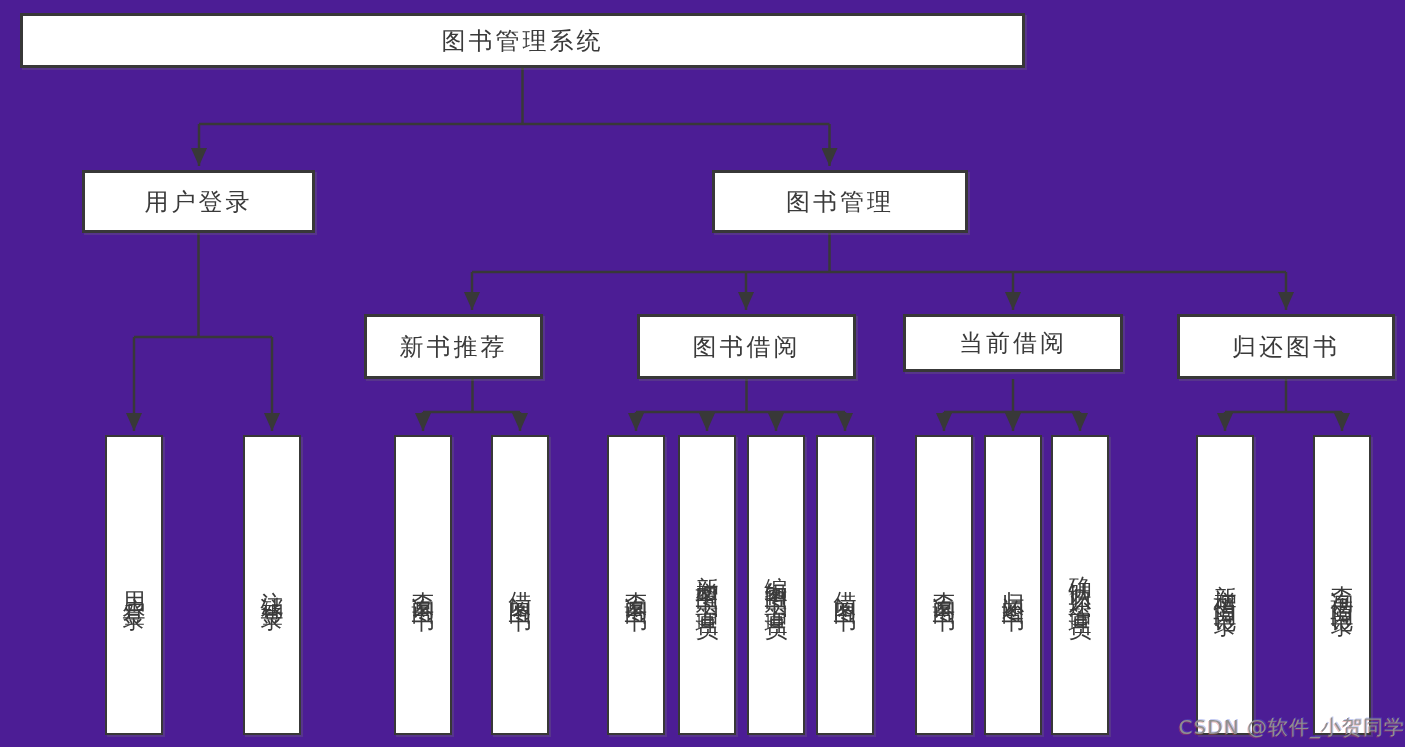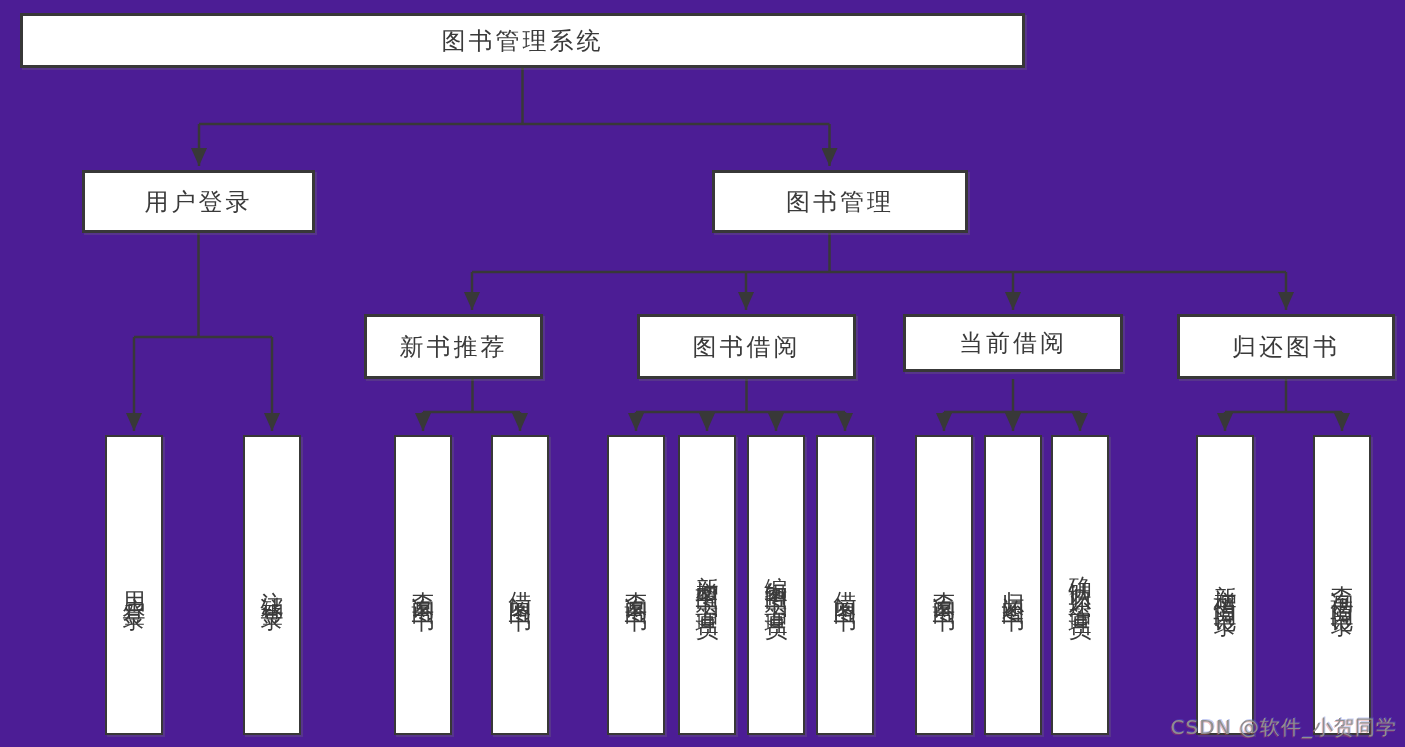--- a/index.html
+++ b/index.html
@@ -30,21 +30,21 @@
   }
   .box.v{border-width:2.5px;}
   .box.v .lbl{
     writing-mode:vertical-rl;
     text-orientation:mixed;
     letter-spacing:6px;
     font-size:23px;
   }
   .watermark{
     position:absolute;
-    right:8px;
+    right:0;
     bottom:6px;
     font-size:20px;
     color:#8f8f8f;
     letter-spacing:1px;
     text-shadow:-1px 1px 0 rgba(205,80,80,0.35), 1px -1px 0 rgba(90,110,220,0.35);
     white-space:nowrap;
     margin-top:44px;
   }
 </style>
 </head>

